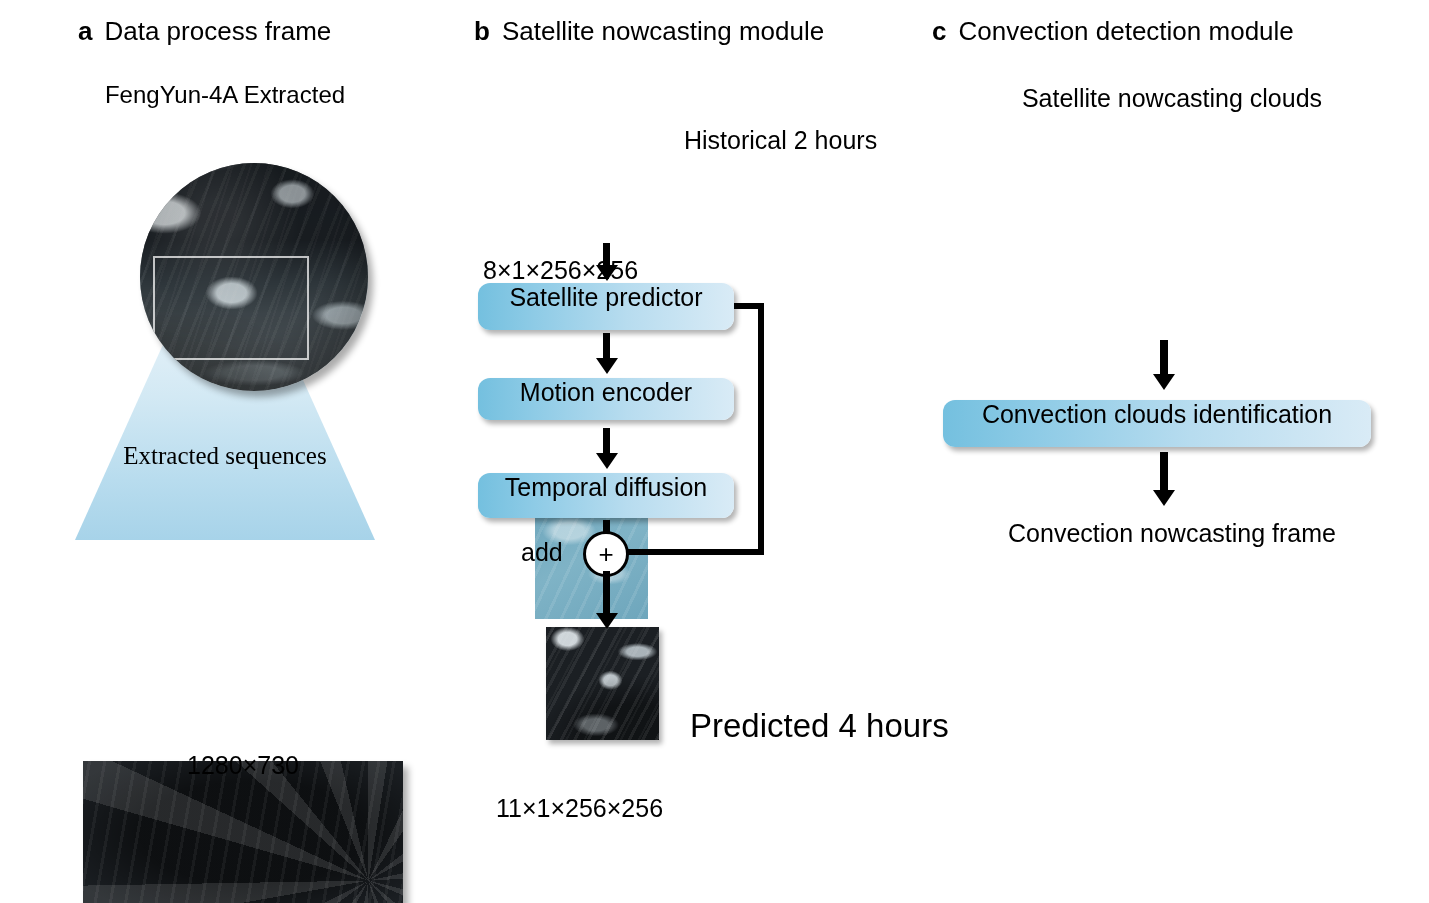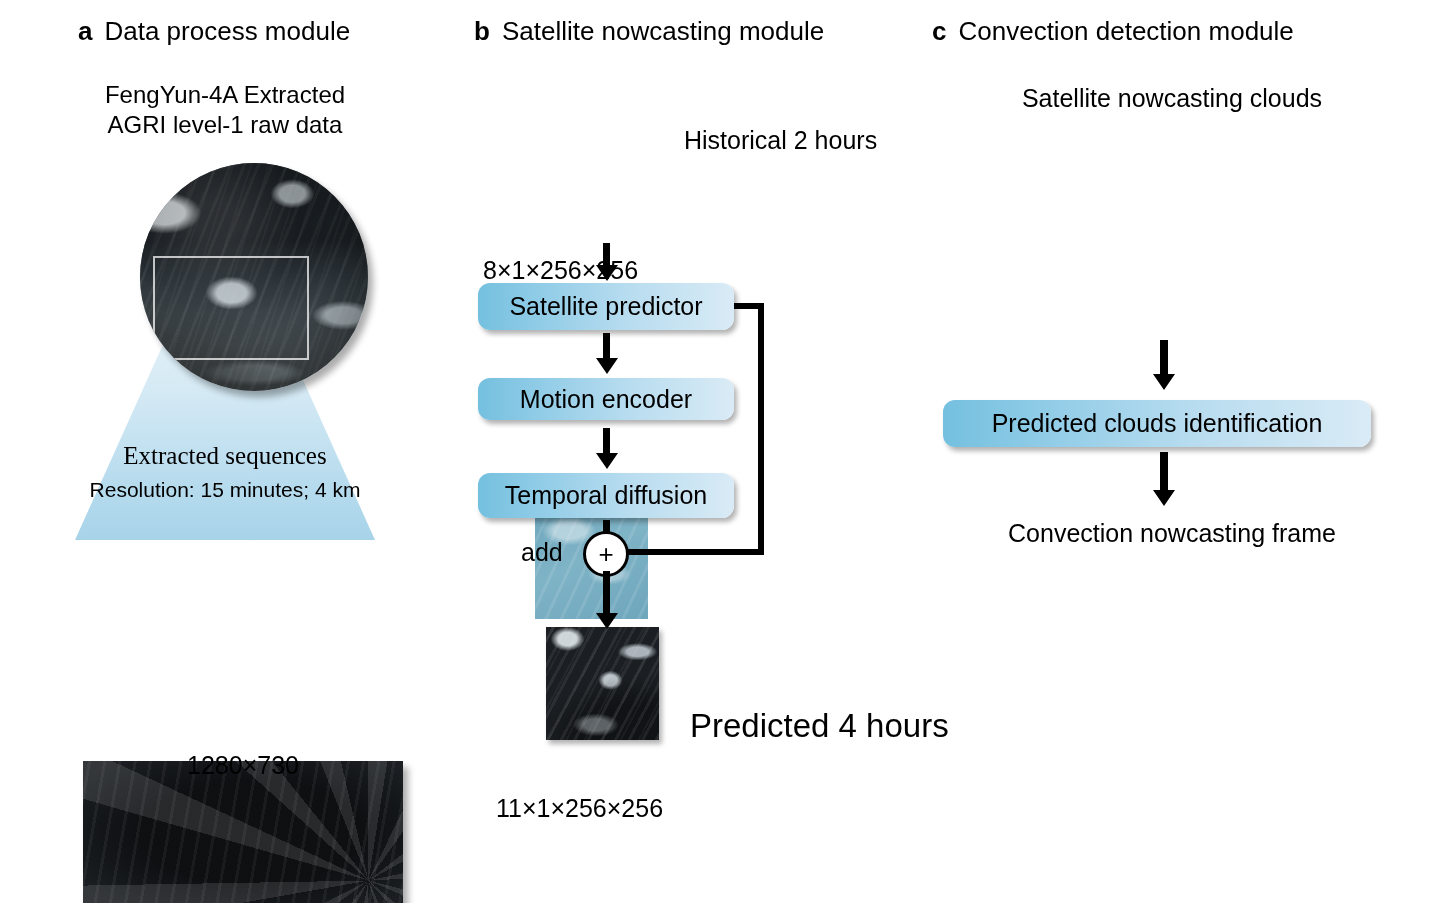--- a/index.html
+++ b/index.html
@@ -10,21 +10,21 @@
   .panel-title{font-size:26px;line-height:1;}
   .hdr{display:flex;align-items:baseline;gap:12px;}
   .ctr{text-align:center;}
   .lbl{font-size:24px;line-height:1.25;white-space:nowrap;}
   .lbl-sm{font-size:21px;line-height:1.25;white-space:nowrap;}
 
   
   .pbox{
     border-radius:12px;
     background:linear-gradient(to right,#74c0df 0%,#8ecbe6 22%,#b7dcef 58%,#d9ebf6 100%);
-    display:flex;align-items:center;justify-content:center;
+    display:flex;align-items:flex-start;justify-content:center;
     font-size:25px;color:#000;
   }
 
   
   .vline{background:#000;}
   .atri{width:0;height:0;border-left:11px solid transparent;border-right:11px solid transparent;border-top:16px solid #000;}
 
   
   .globe{border-radius:50%;overflow:hidden;position:relative;
     background:
@@ -100,39 +100,37 @@
   .funnel{clip-path:polygon(36% 0%, 64% 0%, 100% 100%, 0% 100%);
     background:linear-gradient(to bottom,#eaf4fa 0%,#d3e9f4 40%,#b8dcee 75%,#a7d3e9 100%);}
   .plus-circle{border:3px solid #000;border-radius:50%;display:flex;align-items:center;
     justify-content:center;background:#fff;font-size:26px;line-height:1;}
 </style>
 </head>
 <body>
 
 <div class="abs hdr" style="left:78px;top:18px;">
   <span class="panel-letter">a</span>
-  <span class="panel-title">Data process module</span>
+  <span class="panel-title">Data process frame</span>
 </div>
 
 <div class="abs ctr" style="left:60px;top:80px;width:330px;">
   <div class="lbl">FengYun-4A Extracted</div>
-  <div class="lbl">AGRI level-1 raw data</div>
 </div>
 
 <div class="abs funnel" style="left:75px;top:300px;width:300px;height:240px;"></div>
 
 <div class="abs globe shadow" style="left:140px;top:163px;width:228px;height:228px;">
   <div class="sat texA" style="position:absolute;inset:0;opacity:.72;"></div>
   <div class="globe-shade"></div>
   <div class="globe-roi" style="left:13px;top:93px;width:152px;height:100px;"></div>
 </div>
 
 <div class="abs ctr" style="left:55px;top:440px;width:340px;">
   <div class="lbl" style="font-size:25px;font-family:Liberation Serif, serif;">Extracted sequences</div>
-  <div class="lbl-sm" style="margin-top:6px;">Resolution: 15 minutes; 4 km</div>
 </div>
 
 <div class="abs sat texB shadow" style="left:83px;top:533px;width:320px;height:200px;"></div>
 
 <div class="abs ctr lbl" style="left:83px;top:750px;width:320px;font-size:25px;">1280×730</div>
 
 <div class="abs hdr" style="left:474px;top:18px;">
   <span class="panel-letter">b</span>
   <span class="panel-title">Satellite nowcasting module</span>
 </div>
@@ -195,21 +193,21 @@
 </div>
 
 <div class="abs ctr lbl" style="left:952px;top:83px;width:440px;font-size:25px;">Satellite nowcasting clouds</div>
 
 <div class="abs" style="left:1153px;top:340px;">
   <div class="vline" style="width:8px;height:34px;margin-left:7px;"></div>
   <div class="atri"></div>
 </div>
 
 <div class="abs pbox shadow-sm" style="left:943px;top:400px;width:428px;height:47px;">
-  <span>Predicted clouds identification</span>
+  <span>Convection clouds identification</span>
 </div>
 
 <div class="abs" style="left:1153px;top:452px;">
   <div class="vline" style="width:8px;height:38px;margin-left:7px;"></div>
   <div class="atri"></div>
 </div>
 
 <div class="abs ctr lbl" style="left:952px;top:518px;width:440px;font-size:25px;">Convection nowcasting frame</div>
 
 </body></html>

